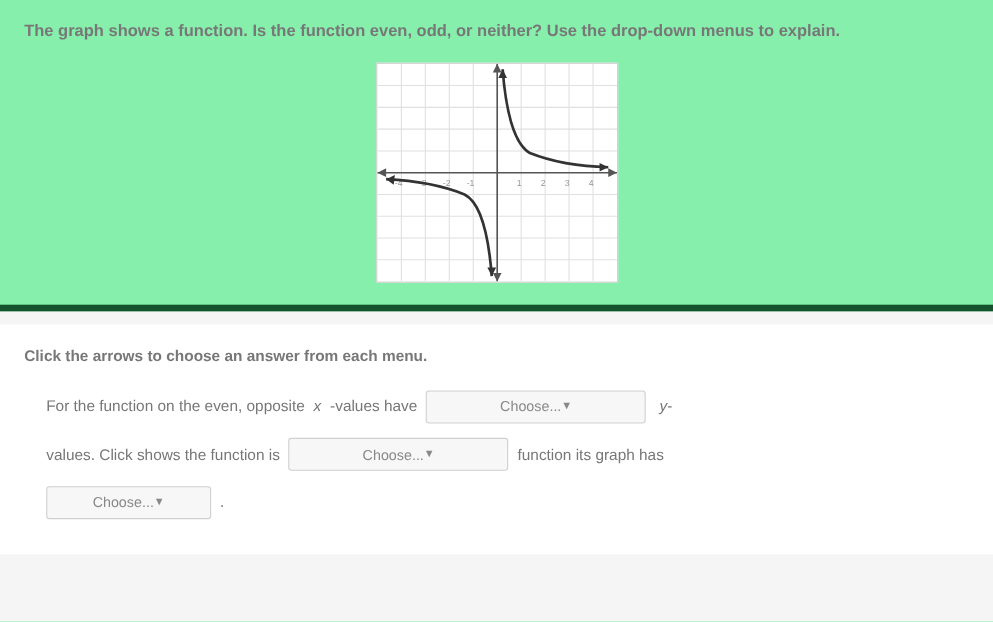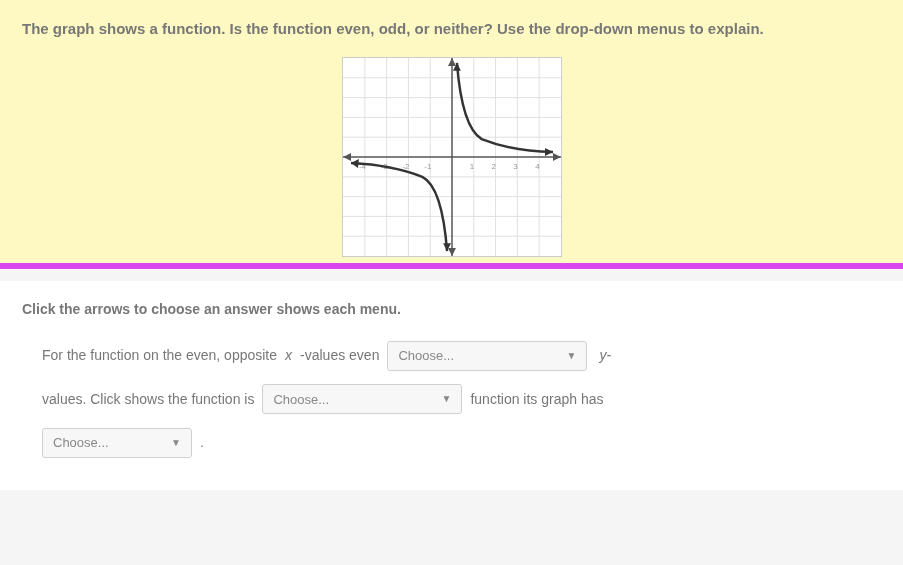--- a/index.html
+++ b/index.html
@@ -9,23 +9,23 @@
     }
     body {
       font-family: Arial, Helvetica, sans-serif;
       background: #f5f5f5;
       width: 903px;
       height: 565px;
       overflow: hidden;
       color: #6a6a6a;
     }
     .question-section {
-      background: #fef9c3;
-      padding: 18px 22px 6px 22px;
-      border-bottom: 6px solid #d946ef;
+      background: #86efac;
+      padding: 18px 22px 20px 22px;
+      border-bottom: 6px solid #14532d;
     }
     .question-text {
       font-size: 15px;
       font-weight: bold;
       color: #777;
       line-height: 1.4;
       filter: blur(0.6px);
     }
     .graph-wrap {
       display: flex;
@@ -69,21 +69,21 @@
       gap: 8px;
       margin-bottom: 10px;
       filter: blur(0.5px);
     }
     .answer-label {
       white-space: nowrap;
     }
     .dropdown {
       display: inline-flex;
       align-items: center;
-      justify-content: space-between;
+      justify-content: center;
       min-width: 200px;
       height: 30px;
       padding: 0 10px;
       background: #f7f7f7;
       border: 1px solid #d0d0d0;
       border-radius: 3px;
       color: #888;
       font-size: 13px;
       cursor: pointer;
     }
@@ -163,28 +163,28 @@
           <polygon points="212,95 204,91 204,99"></polygon>
           <polygon points="115,5 111,13 119,13"></polygon>
           <polygon points="105,195 101,187 109,187"></polygon>
         </g>
       </svg>
     </div>
   </div>
 </div>
 
 <div class="answer-section">
-  <div class="instruction">Click the arrows to choose an answer shows each menu.</div>
+  <div class="instruction">Click the arrows to choose an answer from each menu.</div>
 
   <div class="answer-lines">
 
     <div class="answer-row">
       <span class="answer-label">For the function on the even, opposite</span>
       <span class="answer-label italic">x</span>
-        <span class="answer-label">-values even</span>
+        <span class="answer-label">-values have</span>
       <div class="dropdown">
         <span>Choose...</span>
         <span class="caret">▼</span>
       </div>
       <span class="y-suffix">y-</span>
     </div>
 
     <div class="answer-row">
       <span class="answer-label">values. Click shows the function is</span>
       <div class="dropdown">

